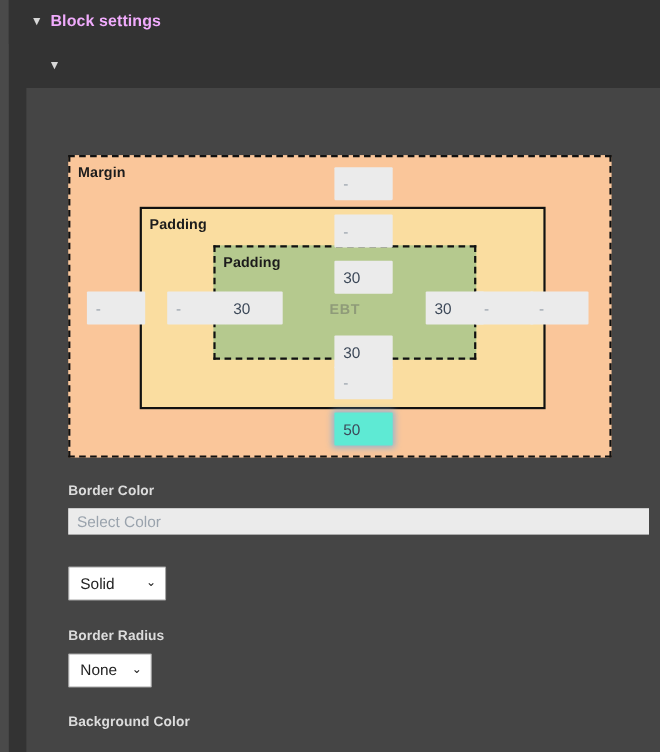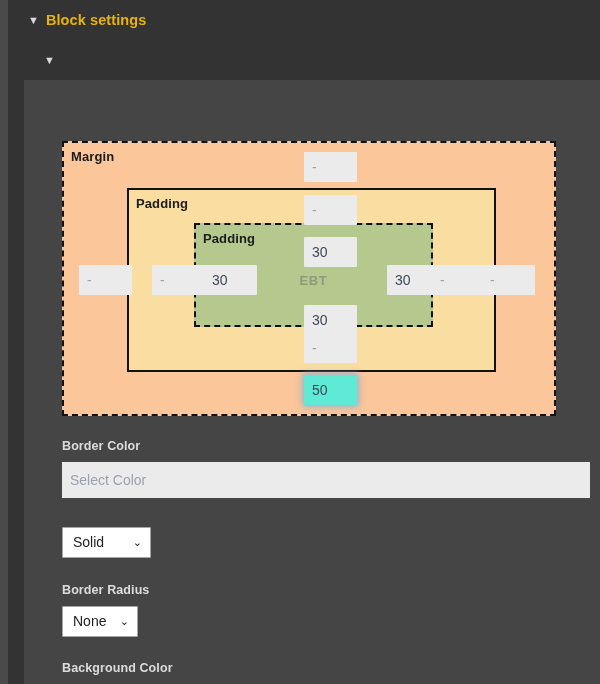--- a/index.html
+++ b/index.html
@@ -37,21 +37,21 @@
     position: absolute; left: 0; top: 40px; right: 0; bottom: 0;
     background: #454545;
     overflow: hidden;
   }
 
   .caret {
     color: #d8d8d8; font-size: 11px; line-height: 1;
     margin-right: 7px; display: inline-block;
   }
   .head-title {
-    color: #eab308; font-size: 14.5px; font-weight: bold;
+    color: #f0abfc; font-size: 14.5px; font-weight: bold;
     letter-spacing: .1px;
   }
 
   
   .boxmodel {
     position: absolute;
     left: 38px; top: 61px;
     width: 494px; height: 275px;
   }
   .bm-layer {
@@ -136,21 +136,21 @@
   .field-label {
     display: block;
     color: #dcdcdc;
     font-size: 12.5px;
     font-weight: bold;
     letter-spacing: .1px;
     margin-bottom: 9px;
   }
   .text-input {
     display: block;
-    width: 528px; height: 36px;
+    width: 528px; height: 24px;
     background: #ebebeb;
     border: none; outline: none;
     font-family: "Liberation Sans", sans-serif;
     font-size: 14px;
     color: #3c4858;
     padding: 0 8px;
   }
   .text-input::placeholder { color: #9aa3ad; opacity: 1; }
 
   .select-wrap { position: relative; display: inline-block; }

